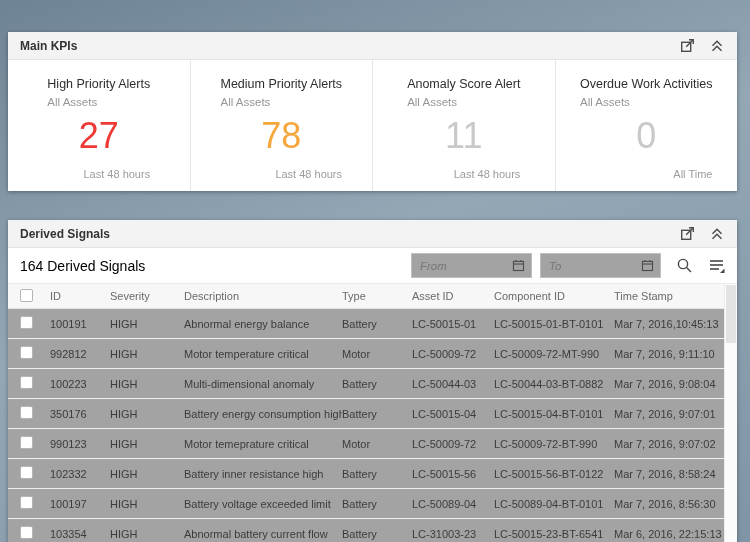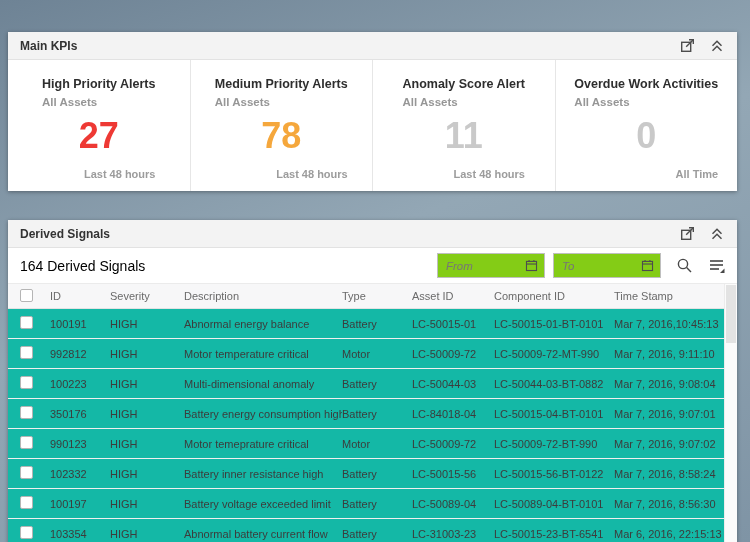--- a/index.html
+++ b/index.html
@@ -21,35 +21,35 @@
   .icon-btn {
     width: 20px; height: 16px; margin-left: 10px; color: #4d4d4d;
     display: flex; align-items: center; justify-content: center; cursor: pointer;
   }
 
   
   .kpi-panel { margin-bottom: 29px; margin-top: 24px; }
   .kpi-body { box-sizing: border-box; height: 131px; display: flex; }
   .tile { flex: 1 1 0; display: flex; justify-content: center; padding-top: 17px; cursor: pointer; }
   .tile + .tile { border-left: 1px solid #e6e6e6; }
-  .tile-inner { display: flex; flex-direction: column; font-weight: bold; }
+  .tile-inner { display: flex; flex-direction: column; }
   .tile-title { font-size: 12.5px; color: #2e2e2e; text-align: left; }
   .tile-subtitle { font-size: 11.5px; color: #969696; margin-top: 5px; text-align: left; }
   .tile-value { font-size: 36px; line-height: 1; text-align: center; margin-top: 10px; }
   .tile-footer { font-size: 11px; color: #9c9c9c; text-align: right; margin-top: 14px; }
 
   
   .table-toolbar {
     box-sizing: border-box; height: 36px; display: flex; align-items: center;
     padding: 0 12px; border-bottom: 1px solid #ebebeb; background: #fff;
   }
   .count-label { flex: 1; font-size: 14px; color: #000000; }
   .date-field {
-    box-sizing: border-box; width: 108px; height: 25px; margin-left: 8px;
-    border: 1px solid #bfbfbf; background: #84cc16; display: flex; align-items: center;
+    box-sizing: border-box; width: 121px; height: 25px; margin-left: 8px;
+    border: 1px solid #bfbfbf; background: #a3a3a3; display: flex; align-items: center;
   }
   .date-field input {
     flex: 1; min-width: 0; border: none; outline: none; background: transparent;
     font-family: "Liberation Sans", sans-serif; font-size: 11.5px; font-style: italic;
     color: #444; padding: 0 2px 0 8px;
   }
   .date-field input::placeholder { color: #767676; font-style: italic; opacity: 1; }
   .cal-icon { color: #4d4d4d; margin-right: 6px; flex: none; display: flex; cursor: pointer; }
   .toolbar-icon { color: #474747; margin-left: 15px; display: flex; cursor: pointer; }
 
@@ -58,21 +58,21 @@
     display: grid;
     grid-template-columns: 30px 60px 74px 158px 70px 82px 120px 1fr;
     align-items: center; padding-left: 12px; padding-right: 14px;
   }
   .thead {
     box-sizing: border-box; height: 25px; background: #f7f7f8;
     border-bottom: 1px solid #e3e3e3; color: #6a6a6a; font-size: 11px;
   }
   .col-head { cursor: pointer; white-space: nowrap; }
   .trow {
-    box-sizing: border-box; height: 30px; background: #14b8a6;
+    box-sizing: border-box; height: 30px; background: #a3a3a3;
     border-bottom: 1px solid #efefef; font-size: 11px; color: #3c3c3c; cursor: pointer;
   }
   .cell { white-space: nowrap; overflow: hidden; }
   .checkbox {
     box-sizing: border-box; width: 13px; height: 13px; border: 1px solid #b5b5b5;
     border-radius: 2px; background: #fff; display: inline-block; cursor: pointer;
   }
   .scrollbar {
     position: absolute; top: 0; right: 0; bottom: 0; width: 12px;
     background: #fbfbfb; border-left: 1px solid #ececec;
@@ -253,21 +253,21 @@
     <span class="cell">Mar 7, 2016, 9:08:04</span>
   </div>
           <div class="grid trow">
     <span class="cell">
       <span class="checkbox"></span>
     </span>
     <span class="cell">350176</span>
     <span class="cell">HIGH</span>
     <span class="cell">Battery energy consumption high</span>
     <span class="cell">Battery</span>
-    <span class="cell">LC-84018-04</span>
+    <span class="cell">LC-50015-04</span>
     <span class="cell">LC-50015-04-BT-0101</span>
     <span class="cell">Mar 7, 2016, 9:07:01</span>
   </div>
           <div class="grid trow">
     <span class="cell">
       <span class="checkbox"></span>
     </span>
     <span class="cell">990123</span>
     <span class="cell">HIGH</span>
     <span class="cell">Motor temeprature critical</span>

